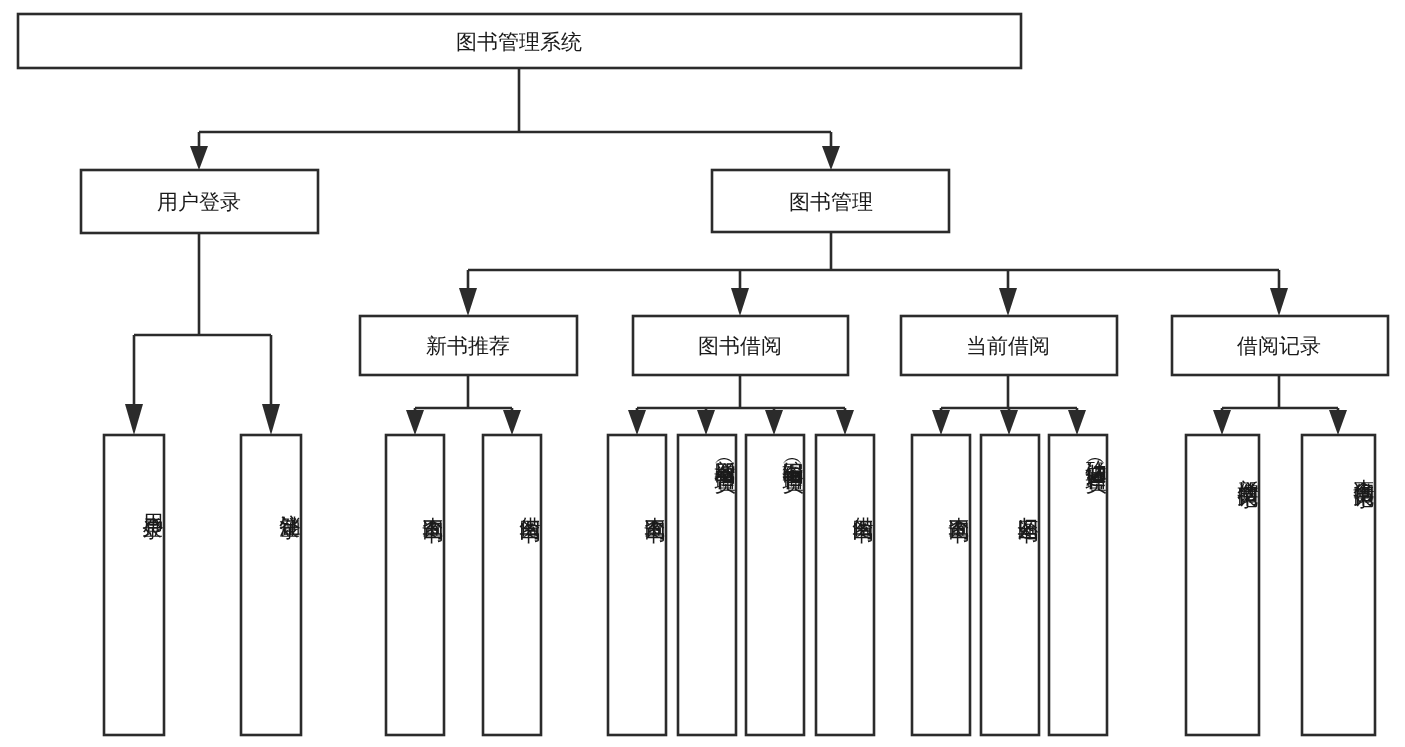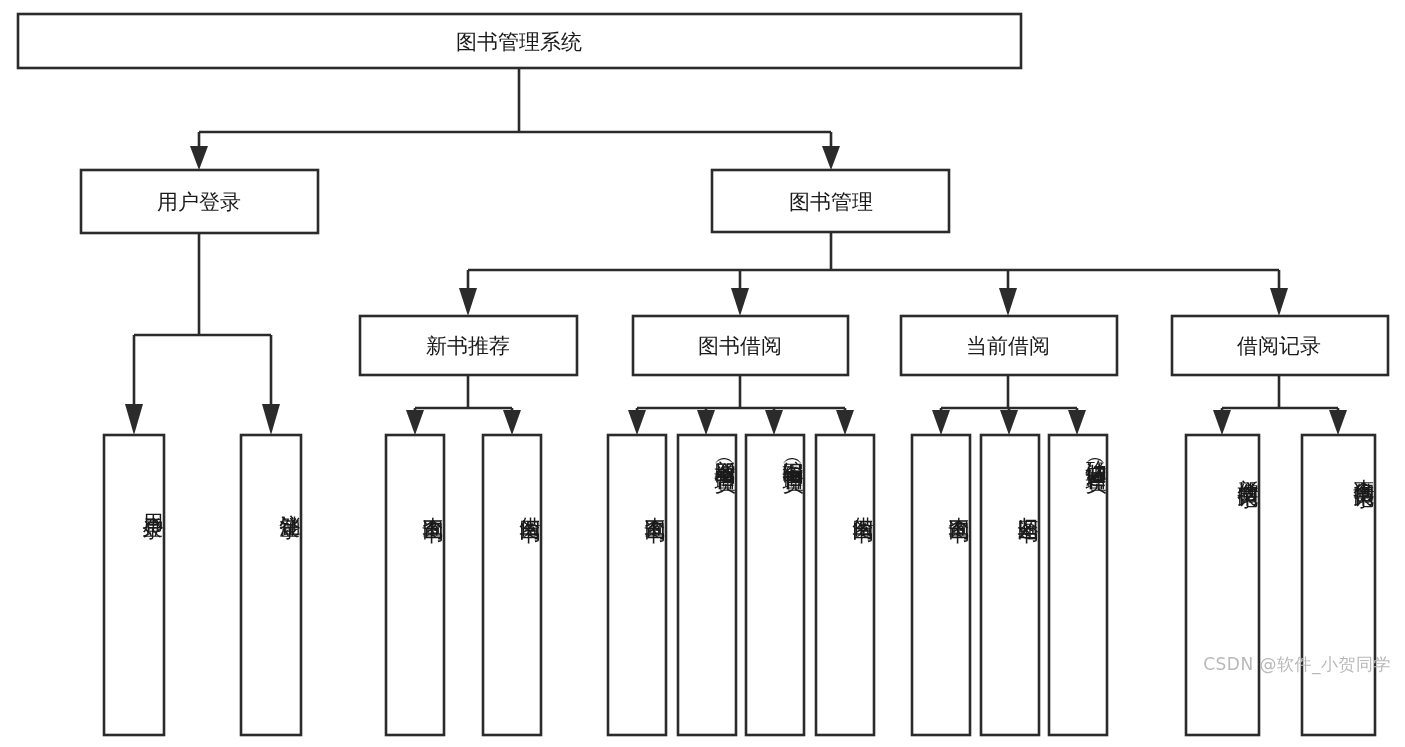--- a/index.html
+++ b/index.html
@@ -217,15 +217,14 @@
   <div class="node-label-v" style="left:746px; top:443px; width:58px; height:292px;">编辑图书（管理员）</div>
   <div class="node-label-v" style="left:816px; top:500px; width:58px; height:235px;">借阅图书</div>
 
   <div class="node-label-v" style="left:912px; top:500px; width:58px; height:235px;">查询图书</div>
   <div class="node-label-v" style="left:981px; top:500px; width:58px; height:235px;">归还图书</div>
   <div class="node-label-v" style="left:1049px; top:443px; width:58px; height:292px;">确认归还（管理员）</div>
 
   <div class="node-label-v" style="left:1186px; top:462px; width:73px; height:273px;">新增借阅记录</div>
   <div class="node-label-v" style="left:1302px; top:462px; width:73px; height:273px;">查询借阅记录</div>
 
-  <div class="watermark">CSDN @软件_小贺同学</div>
 
 </div>
 
 </body></html>

